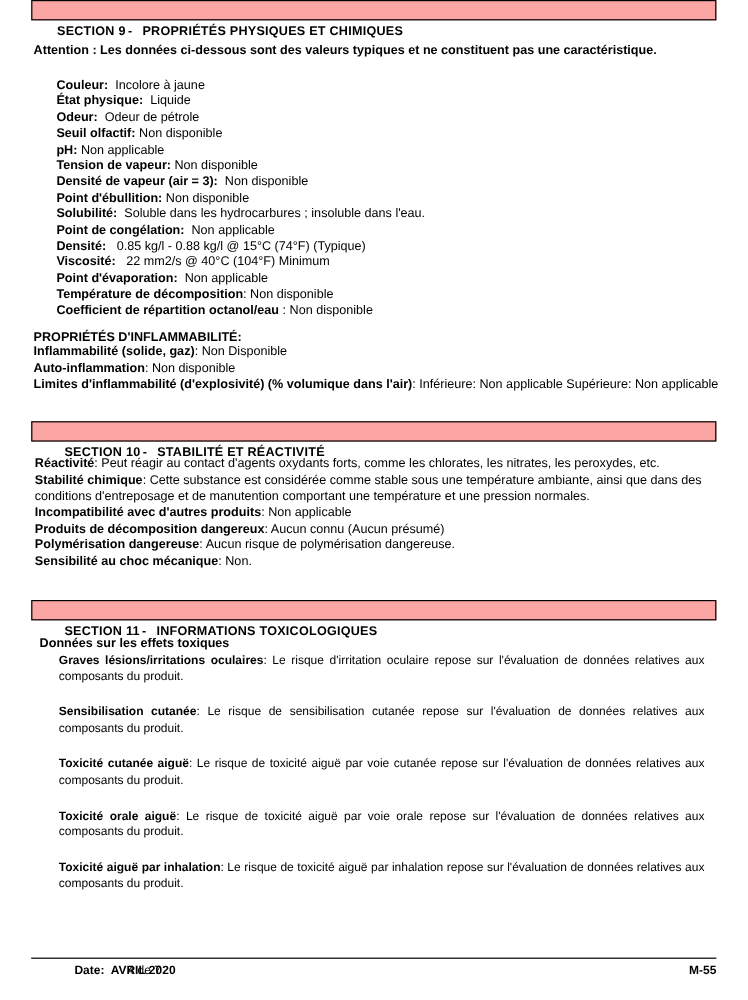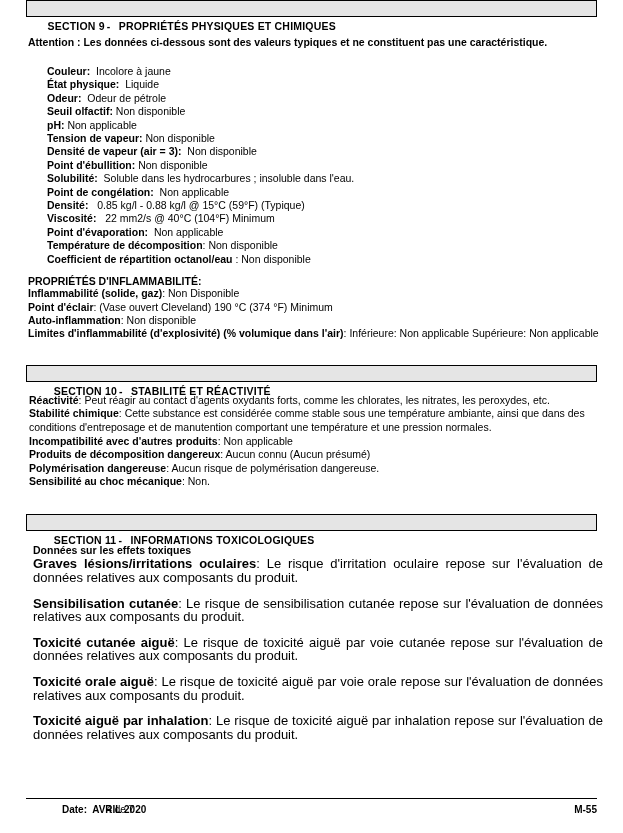--- a/index.html
+++ b/index.html
@@ -18,21 +18,21 @@
   .page {
     position: relative;
     width: 623px;
     height: 833px;
     box-sizing: border-box;
     padding: 0 26px;
   }
   
   .section-bar {
     border: 1px solid #000000;
-    background: #e5e5e5;
+    background: #fca5a5;
     height: 17px;
     line-height: 17px;
     font-size: 10.5px;
     font-weight: bold;
     letter-spacing: 0.2px;
     padding-left: 8px;
     box-sizing: border-box;
     white-space: pre;
   }
   .section-bar .dash {
@@ -89,24 +89,24 @@
     margin-top: 13px;
     margin-left: 7px;
     width: 570px;
   }
   .tox-heading {
     font-size: 10.5px;
     font-weight: bold;
     line-height: 13.6px;
   }
   .tox-item {
-    font-size: 13px;
+    font-size: 10px;
     line-height: 13.6px;
     text-align: justify;
-    margin: 0;
+    margin: 16px;
   }
   .tox-item.first { margin-top: 0; }
   .tox-item.spaced { margin-top: 12px; }
   .tox-item b { font-weight: bold; }
   
   .footer {
     position: absolute;
     left: 26px;
     right: 26px;
     bottom: 18px;
@@ -150,32 +150,31 @@
     <div class="prop"><b>Couleur:</b>&nbsp; <span>Incolore à jaune</span></div>
     <div class="prop"><b>État physique:</b>&nbsp; <span>Liquide</span></div>
     <div class="prop"><b>Odeur:</b>&nbsp; <span>Odeur de pétrole</span></div>
     <div class="prop"><b>Seuil olfactif:</b> <span>Non disponible</span></div>
     <div class="prop"><b>pH:</b> <span>Non applicable</span></div>
     <div class="prop"><b>Tension de vapeur:</b> <span>Non disponible</span></div>
     <div class="prop"><b>Densité de vapeur (air = 3):</b>&nbsp; <span>Non disponible</span></div>
     <div class="prop"><b>Point d'ébullition:</b> <span>Non disponible</span></div>
     <div class="prop"><b>Solubilité:</b>&nbsp; <span>Soluble dans les hydrocarbures ; insoluble dans l'eau.</span></div>
     <div class="prop"><b>Point de congélation:</b>&nbsp; <span>Non applicable</span></div>
-    <div class="prop"><b>Densité:</b>&nbsp;&nbsp; <span>0.85 kg/l - 0.88 kg/l @ 15°C (59°F) (Typique)</span></div>
+    <div class="prop"><b>Densité:</b>&nbsp;&nbsp; <span>0.85 kg/l - 0.88 kg/l @ 15°C (74°F) (Typique)</span></div>
     <div class="prop"><b>Viscosité:</b>&nbsp;&nbsp; <span>22 mm2/s @ 40°C (104°F) Minimum</span></div>
     <div class="prop"><b>Point d'évaporation:</b>&nbsp; <span>Non applicable</span></div>
     <div class="prop"><b>Température de décomposition</b><span>: Non disponible</span></div>
     <div class="prop"><b>Coefficient de répartition octanol/eau</b><span> : Non disponible</span></div>
   </div>
 
   <div class="flam-title">PROPRIÉTÉS D'INFLAMMABILITÉ:</div>
 
   <div class="flam-list">
     <div class="flam"><b>Inflammabilité (solide, gaz)</b><span>: Non Disponible</span></div>
-    <div class="flam"><b>Point d'éclair</b><span>: (Vase ouvert Cleveland) 190 °C (374 °F) Minimum</span></div>
     <div class="flam"><b>Auto-inflammation</b><span>: Non disponible</span></div>
     <div class="flam" style="width:573px;"><b>Limites d'inflammabilité (d'explosivité) (% volumique dans l'air)</b><span>: Inférieure: Non applicable Supérieure: Non applicable</span></div>
   </div>
 
   <div class="sec10-bar-wrap">
     <div class="section-bar">
       <span>SECTION 10</span><span class="dash">-</span>  <span>STABILITÉ ET RÉACTIVITÉ</span>
     </div>
   </div>
 

